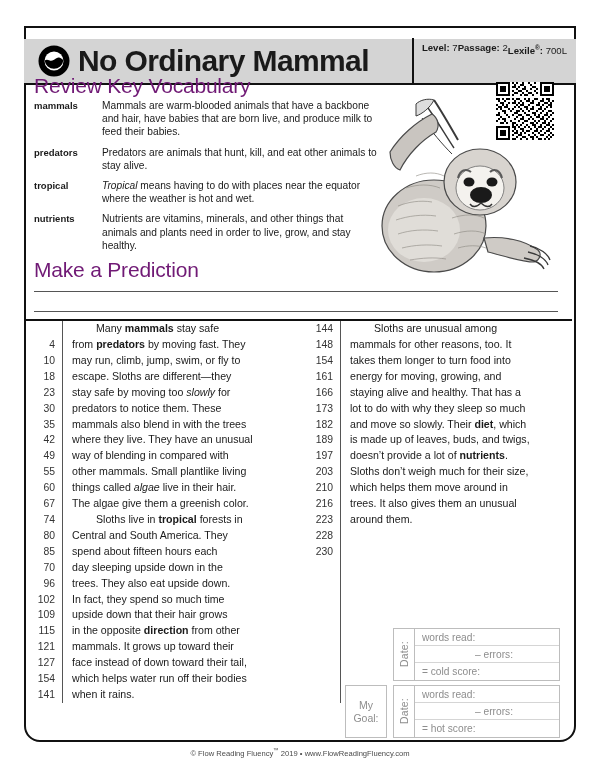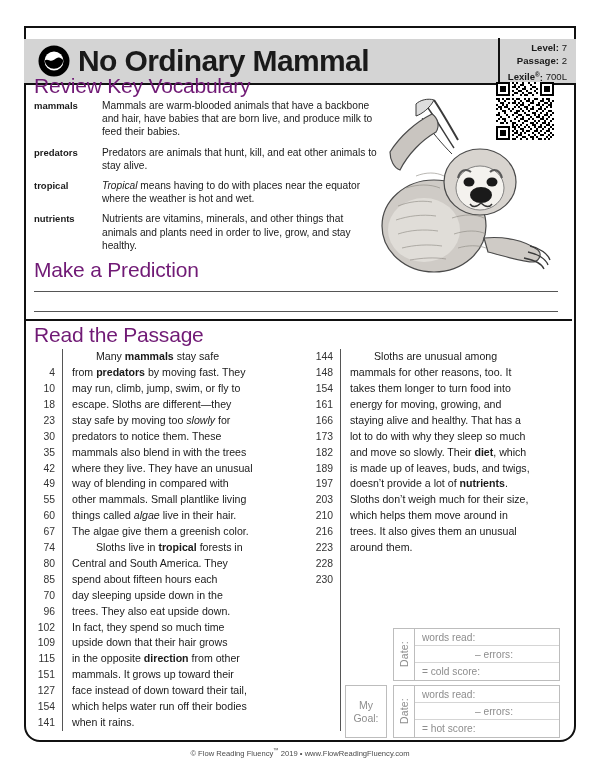--- a/index.html
+++ b/index.html
@@ -44,21 +44,21 @@
     letter-spacing: -0.6px;
     line-height: 1;
     white-space: nowrap;
     flex: 1 1 auto;
   }
   .meta {
     border-left: 2px solid #111;
     height: 46px;
     padding: 3px 9px 0 8px;
     text-align: right;
-    display: flex; flex-direction: column; justify-content: center;
+    display: flex; flex-direction: row; justify-content: center;
     flex: 0 0 auto;
   }
   .meta-row { font-size: 9.6px; line-height: 13px; white-space: nowrap; }
   .meta-row b { font-weight: bold; }
   .meta-row sup { font-size: 6.5px; vertical-align: super; }
   .meta-val { font-weight: normal; }
 
   
   .content { position: absolute; left: 26px; top: 72px; width: 548px; }
 
@@ -515,21 +515,20 @@
       </div>
     </div>
 
     <div class="section-h" id="pred-head">Make a Prediction</div>
     <div class="rules">
       <div class="rule"></div>
       <div class="rule"></div>
     </div>
 
     <div class="pass-sep"></div>
-    <div class="section-h" id="pass-head">Read the Passage</div>
 
     <div class="cols">
       <div class="col col-left">
         <div class="nums">
             <div>&nbsp;</div>
             <div>4</div>
             <div>10</div>
             <div>18</div>
             <div>23</div>
             <div>30</div>
@@ -540,21 +539,21 @@
             <div>60</div>
             <div>67</div>
             <div>74</div>
             <div>80</div>
             <div>85</div>
             <div>70</div>
             <div>96</div>
             <div>102</div>
             <div>109</div>
             <div>115</div>
-            <div>151</div>
+            <div>121</div>
             <div>127</div>
             <div>154</div>
             <div>141</div>
           </div>
         <div class="lines">
             <div class="indent">Many <b>mammals</b> stay safe</div>
             <div>from <b>predators</b> by moving fast. They</div>
             <div>may run, climb, jump, swim, or fly to</div>
             <div>escape. Sloths are different—they</div>
             <div>stay safe by moving too <i>slowly</i> for</div>

